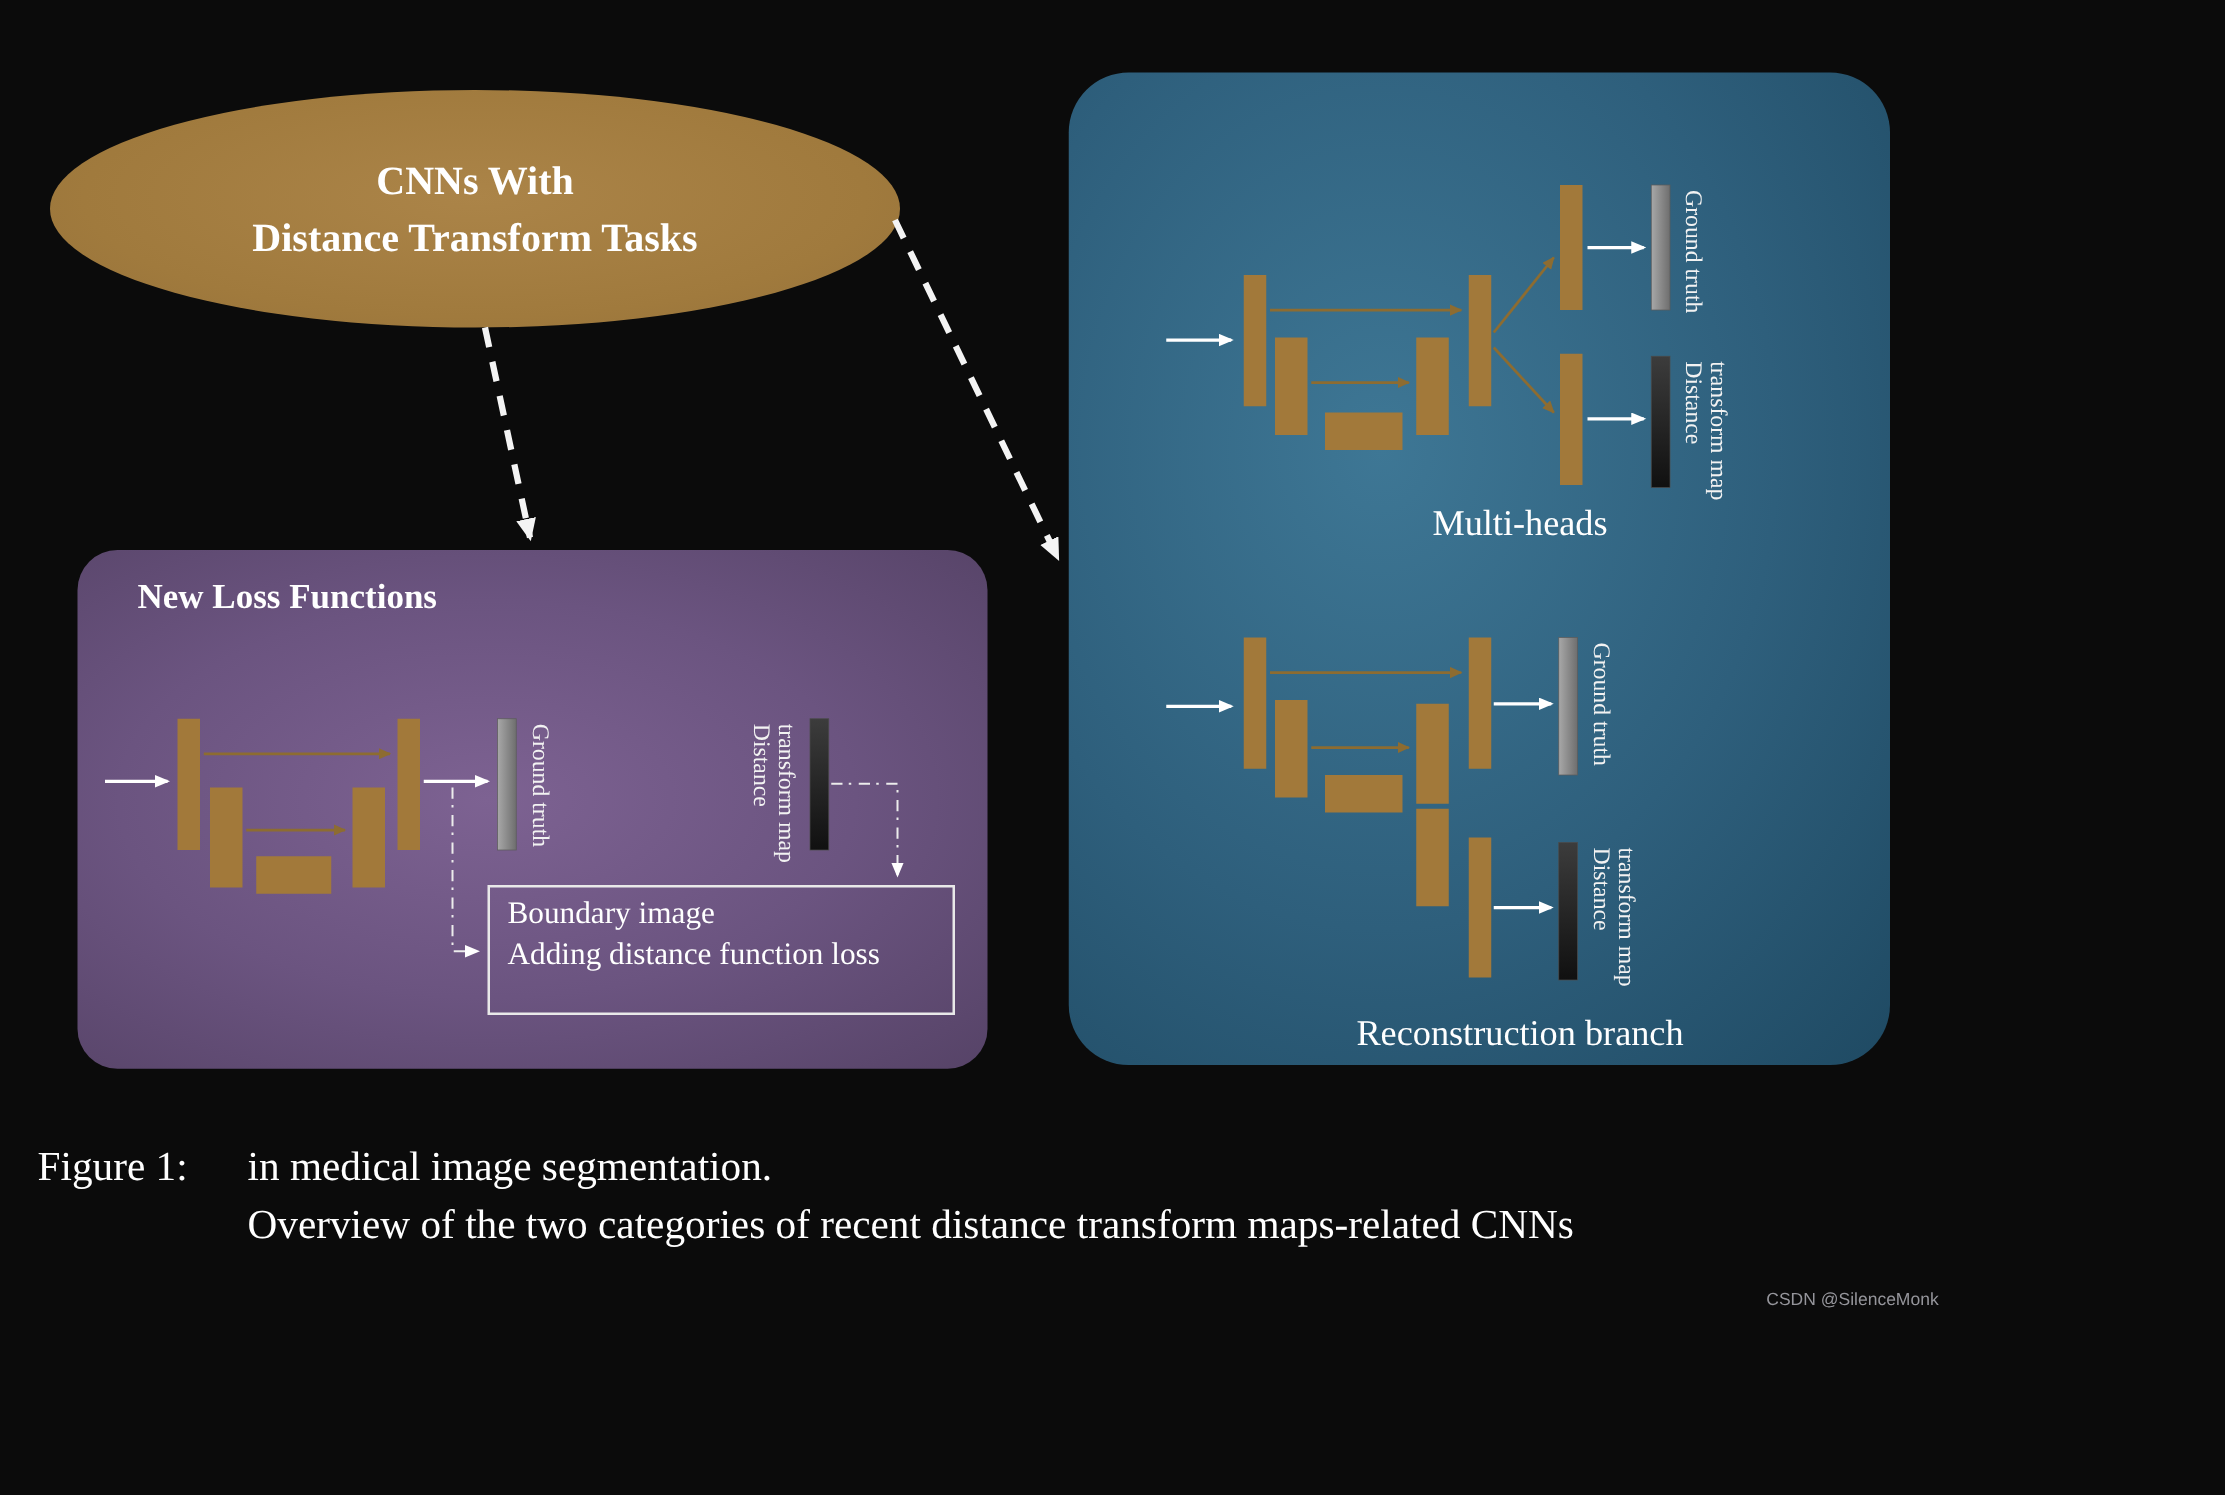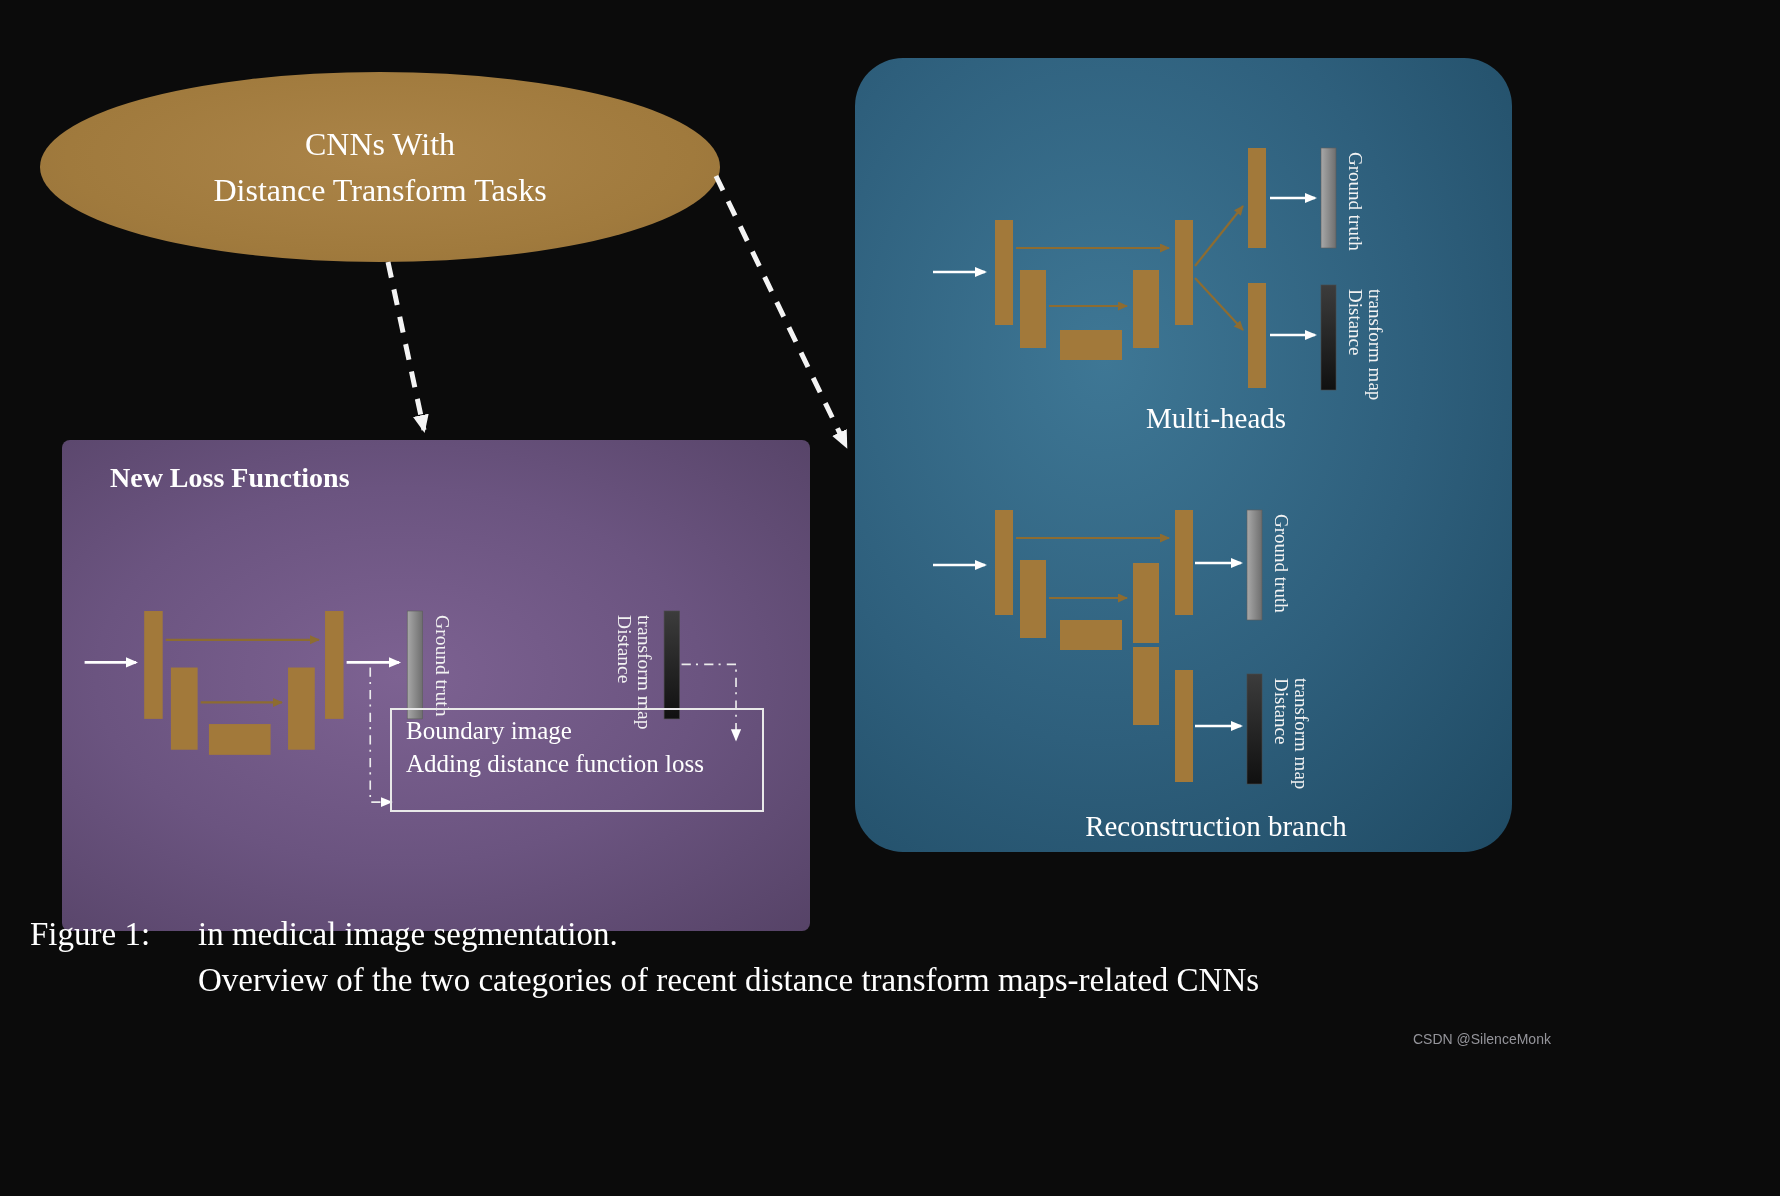--- a/index.html
+++ b/index.html
@@ -8,29 +8,28 @@
     background:#0b0b0b; overflow:hidden;
     font-family:"Liberation Serif", serif;
   }
 
   
   .ellipse {
     position:absolute; left:40px; top:72px; width:680px; height:190px;
     border-radius:50%;
     background:radial-gradient(ellipse at 50% 45%, #ab8448 0%, #a07a3d 65%, #95713a 100%);
     display:flex; flex-direction:column; align-items:center; justify-content:center;
-    color:#fff; font-weight:normal; font-size:32px; line-height:1.45; text-align:center;
+    color:#fff; font-weight:bold; font-size:32px; line-height:1.45; text-align:center;
   }
 
   
   .panel { position:absolute; }
   .panel-purple {
-    left:62px; top:440px; width:728px; height:491px; border-radius:8px;
+    left:62px; top:440px; width:728px; height:415px; border-radius:32px;
     background:radial-gradient(ellipse at 45% 48%, #7d6292 0%, #6b5480 52%, #564367 100%);
-    padding-left:20px;
   }
   .panel-teal {
     left:855px; top:58px; width:657px; height:794px; border-radius:48px;
     background:radial-gradient(ellipse at 38% 38%, #3e7795 0%, #2e5f7c 55%, #1f4a63 100%);
   }
   .panel-title {
     position:absolute; color:#fff; font-weight:bold; font-size:28px; white-space:nowrap;
   }
   .panel-purple .panel-title { left:48px; top:22px; }
   .panel-teal  .panel-title { left:44px; top:40px; }

